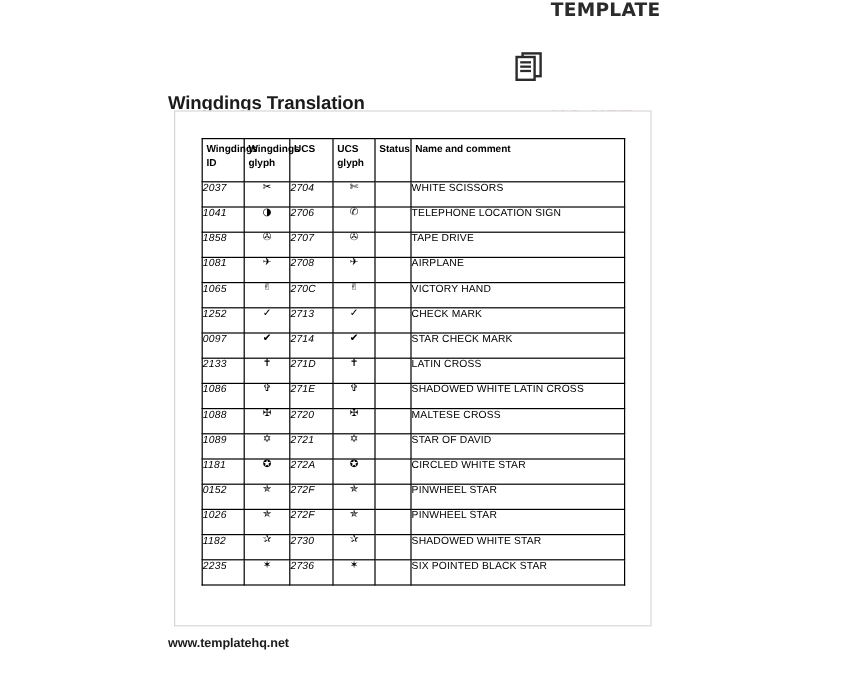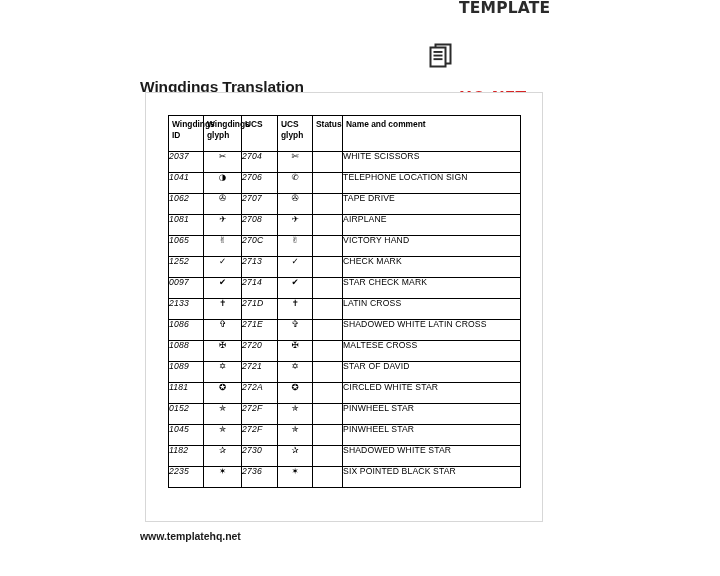--- a/index.html
+++ b/index.html
@@ -224,21 +224,21 @@
       </tr>
       <tr>
         <td class="cell-id">1041</td>
         <td class="cell-glyph">◑</td>
         <td class="cell-ucs">2706</td>
         <td class="cell-glyph">✆</td>
         <td class="cell-status"></td>
         <td class="cell-name">TELEPHONE LOCATION SIGN</td>
       </tr>
       <tr>
-        <td class="cell-id">1062</td>
+        <td class="cell-id">1858</td>
         <td class="cell-glyph">✇</td>
         <td class="cell-ucs">2707</td>
         <td class="cell-glyph">✇</td>
         <td class="cell-status"></td>
         <td class="cell-name">TAPE DRIVE</td>
       </tr>
       <tr>
         <td class="cell-id">1081</td>
         <td class="cell-glyph">✈</td>
         <td class="cell-ucs">2708</td>
@@ -312,21 +312,21 @@
       </tr>
       <tr>
         <td class="cell-id">0152</td>
         <td class="cell-glyph">✯</td>
         <td class="cell-ucs">272F</td>
         <td class="cell-glyph">✯</td>
         <td class="cell-status"></td>
         <td class="cell-name">PINWHEEL STAR</td>
       </tr>
       <tr>
-        <td class="cell-id">1045</td>
+        <td class="cell-id">1026</td>
         <td class="cell-glyph">✯</td>
         <td class="cell-ucs">272F</td>
         <td class="cell-glyph">✯</td>
         <td class="cell-status"></td>
         <td class="cell-name">PINWHEEL STAR</td>
       </tr>
       <tr>
         <td class="cell-id">1182</td>
         <td class="cell-glyph">✰</td>
         <td class="cell-ucs">2730</td>

